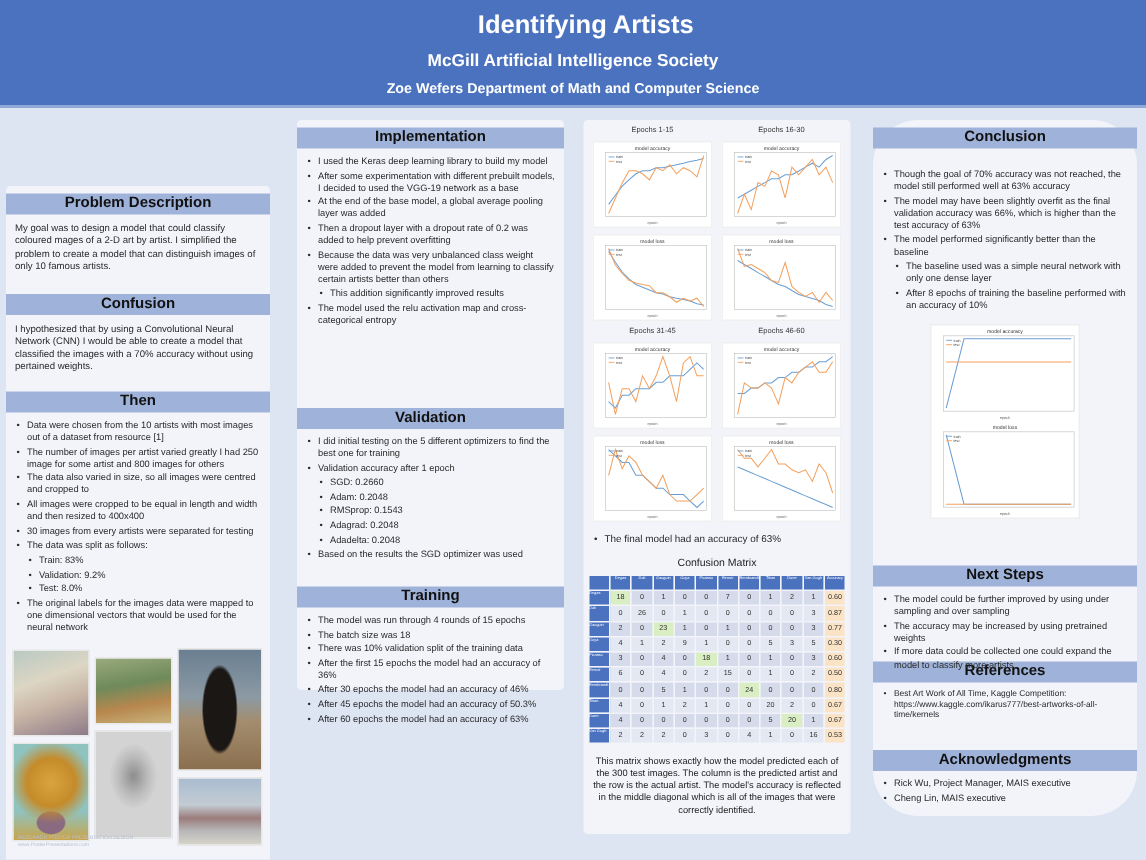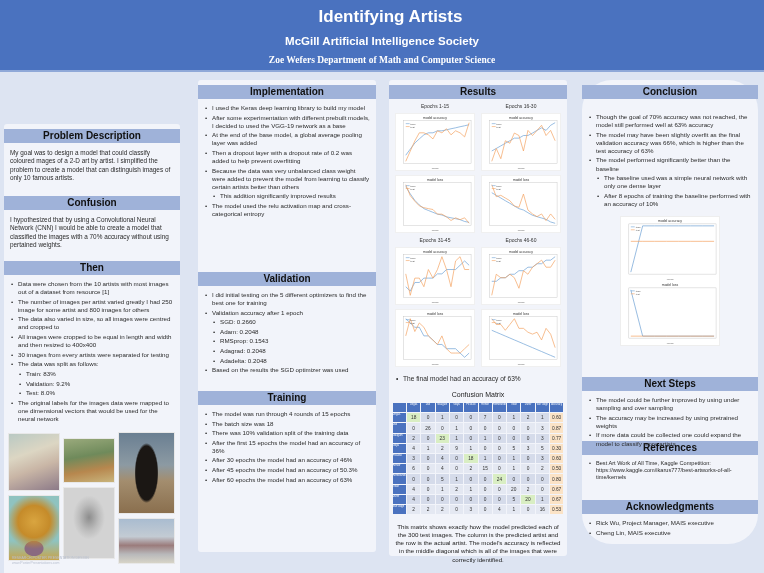--- a/index.html
+++ b/index.html
@@ -1,25 +1,25 @@
 <!DOCTYPE html>
 <html><head>
 <meta charset="utf-8">
 <style>
   * { box-sizing: border-box; margin: 0; padding: 0; }
   html, body { width: 764px; height: 573px; overflow: hidden; }
   body { background: #dde4f2; font-family: "Liberation Sans", sans-serif; color: #222; position: relative; }
   .header { position: absolute; left: 0; top: 0; width: 764px; height: 72px; background: #4a72bf; text-align: center; color: #fff; border-bottom: 2px solid #8fa8d8; }
   .header .t1 { font-size: 17px; font-weight: bold; padding-top: 7px; line-height: 20px; padding-left: 17px; }
   .header .t2 { font-size: 11.5px; font-weight: bold; margin-top: 7px; line-height: 14px; }
-  .header .t3 { font-size: 9.5px; font-weight: bold; margin-top: 6px; line-height: 12px; font-family: Liberation Serif, serif; }
+  .header .t3 { font-size: 9.5px; font-weight: bold; margin-top: 6px; line-height: 12px; }
 
   .col { position: absolute; top: 80px; background: #f2f4fa; border-radius: 3px; }
   .col1 { left: 4px; width: 176px; height: 484px; margin-top: 44px; }
-  .col2 { left: 198px; width: 178px; height: 472px; }
+  .col2 { left: 198px; width: 178px; height: 380px; }
   .col3 { left: 389px; width: 178px; height: 476px; }
   .col4 { left: 582px; width: 176px; height: 464px; border-radius: 30px; }
 
   .sec-title { background: #9fb2d9; color: #111; font-weight: bold; font-size: 10px; text-align: center; height: 14px; line-height: 14px; margin: 5px 0 0 0; }
   .para { font-size: 6.4px; line-height: 8.4px; padding: 6px 6px 0 6px; color: #2a2a2a; }
   ul.bl { list-style: none; font-size: 6.2px; line-height: 8.1px; padding: 5px 6px 0 6px; color: #2a2a2a; }
   ul.bl li { position: relative; padding-left: 8px; margin-bottom: 1.5px; }
   ul.bl li::before { content: "•"; position: absolute; left: 1px; top: 0; }
   ul.bl li.sub { padding-left: 16px; }
   ul.bl li.sub::before { left: 9px; }
@@ -112,21 +112,20 @@
       <li>The batch size was 18</li>
       <li>There was 10% validation split of the training data</li>
       <li>After the first 15 epochs the model had an accuracy of  36%</li>
       <li>After 30 epochs the model had an accuracy of 46%</li>
       <li>After 45 epochs the model had an accuracy of 50.3%</li>
       <li>After 60 epochs the model had an accuracy of 63%</li>
     </ul>
 </div>
 
 <div class="col col3">
-  <div class="sec-title">Results</div>
   <div class="plot-grid" id="plot-grid">
       <div class="plot-label">Epochs 1-15</div>
       <div class="plot-label">Epochs 16-30</div>
       <div class="plot-box">
         <svg viewBox="0 0 80 58" preserveAspectRatio="none">
           <text x="40" y="5" font-size="3.5" text-anchor="middle" fill="#333">model accuracy</text>
           <rect x="8" y="7" width="69" height="44" fill="none" stroke="#bbb" stroke-width="0.4"></rect>
           <path d="M2.0 35.7 L6.6 29.4 L11.3 23.1 L15.9 18.8 L20.6 14.6 L25.2 12.5 L29.9 12.5 L34.5 10.4 L39.1 10.4 L43.8 9.4 L48.4 8.3 L53.1 7.3 L57.7 6.2 L62.4 5.2 L67.0 4.1" transform="translate(8,7)" fill="none" stroke="#6a9fd4" stroke-width="0.7"></path>
           <path d="M2.0 42.0 L6.6 31.5 L11.3 20.9 L15.9 12.5 L20.6 12.5 L25.2 14.6 L29.9 18.8 L34.5 10.4 L39.1 12.5 L43.8 8.3 L48.4 14.6 L53.1 10.4 L57.7 12.5 L62.4 16.7 L67.0 2.0" transform="translate(8,7)" fill="none" stroke="#f3a05d" stroke-width="0.7"></path>
           <line x1="10" y1="10" x2="14" y2="10" stroke="#6a9fd4" stroke-width="0.6"></line>

